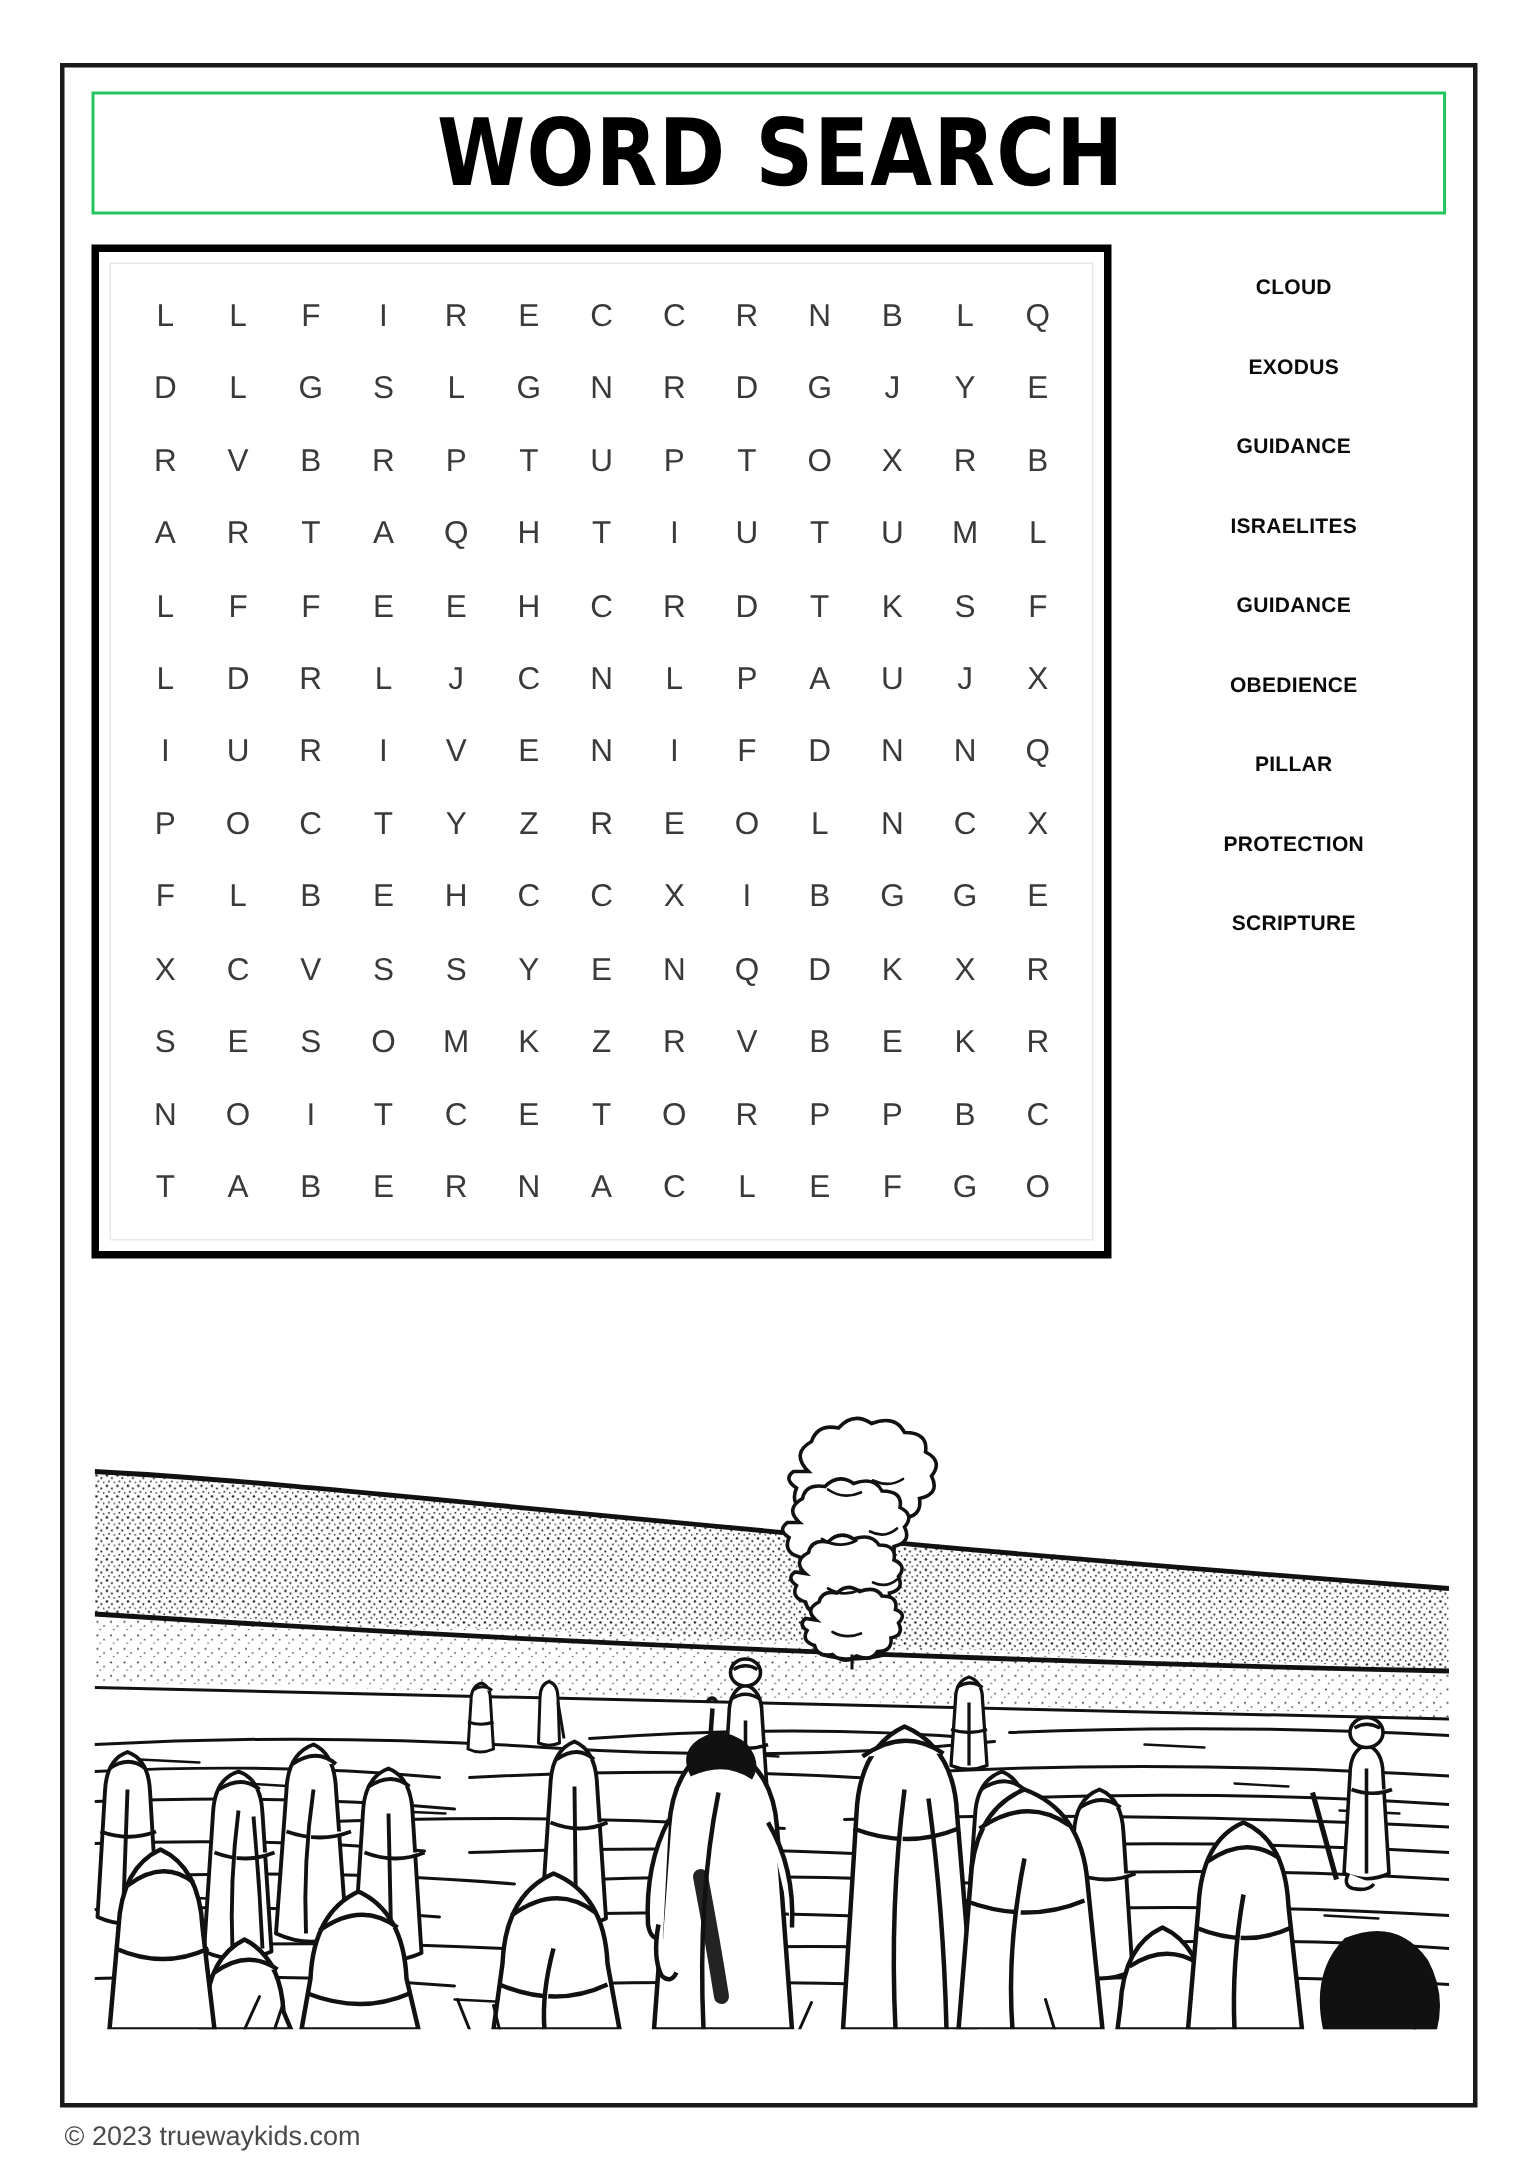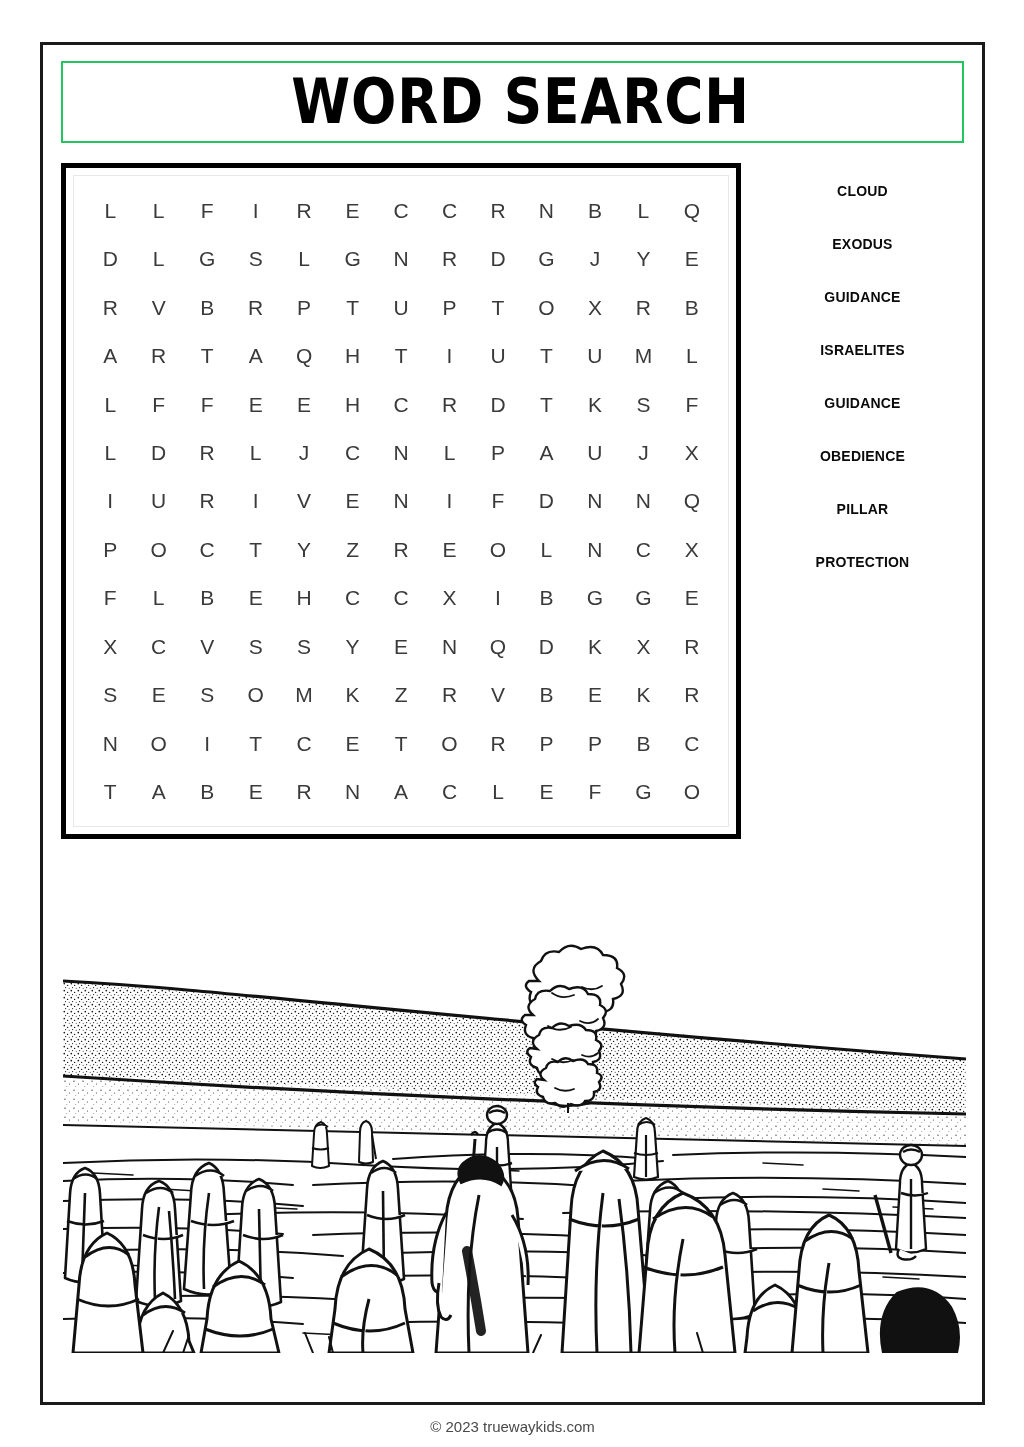--- a/index.html
+++ b/index.html
@@ -135,23 +135,22 @@
     width: 100%;
     height: 100%;
   }
 
   
   .footer {
     position: absolute;
     left: 0;
     right: 0;
     bottom: -33px;
-    text-align: center;
     font-family: "Liberation Sans", sans-serif;
-    font-size: 15px;
+    font-size: 18px;
     color: #4a4a4a;
   }
 </style>
 </head>
 <body>
 
 <div class="page">
 
   <div class="title-box">
     <div class="title-text">WORD SEARCH</div>
@@ -361,20 +360,21 @@
 
     <div class="word-list" id="word-list">
         <div class="word-item">CLOUD</div>
         <div class="word-item">EXODUS</div>
         <div class="word-item">GUIDANCE</div>
         <div class="word-item">ISRAELITES</div>
         <div class="word-item">GUIDANCE</div>
         <div class="word-item">OBEDIENCE</div>
         <div class="word-item">PILLAR</div>
         <div class="word-item">PROTECTION</div>
+        <div class="word-item">SCRIPTURE</div>
       </div>
 
   </div>
 
   <div class="illustration">
     <svg viewBox="0 0 903 490" preserveAspectRatio="none" aria-hidden="true">
       <defs>
         <pattern id="stipple" width="7" height="7" patternUnits="userSpaceOnUse">
           <rect width="7" height="7" fill="#fff"></rect>
           <circle cx="1.3" cy="1.6" r="0.85" fill="#1a1a1a"></circle>

